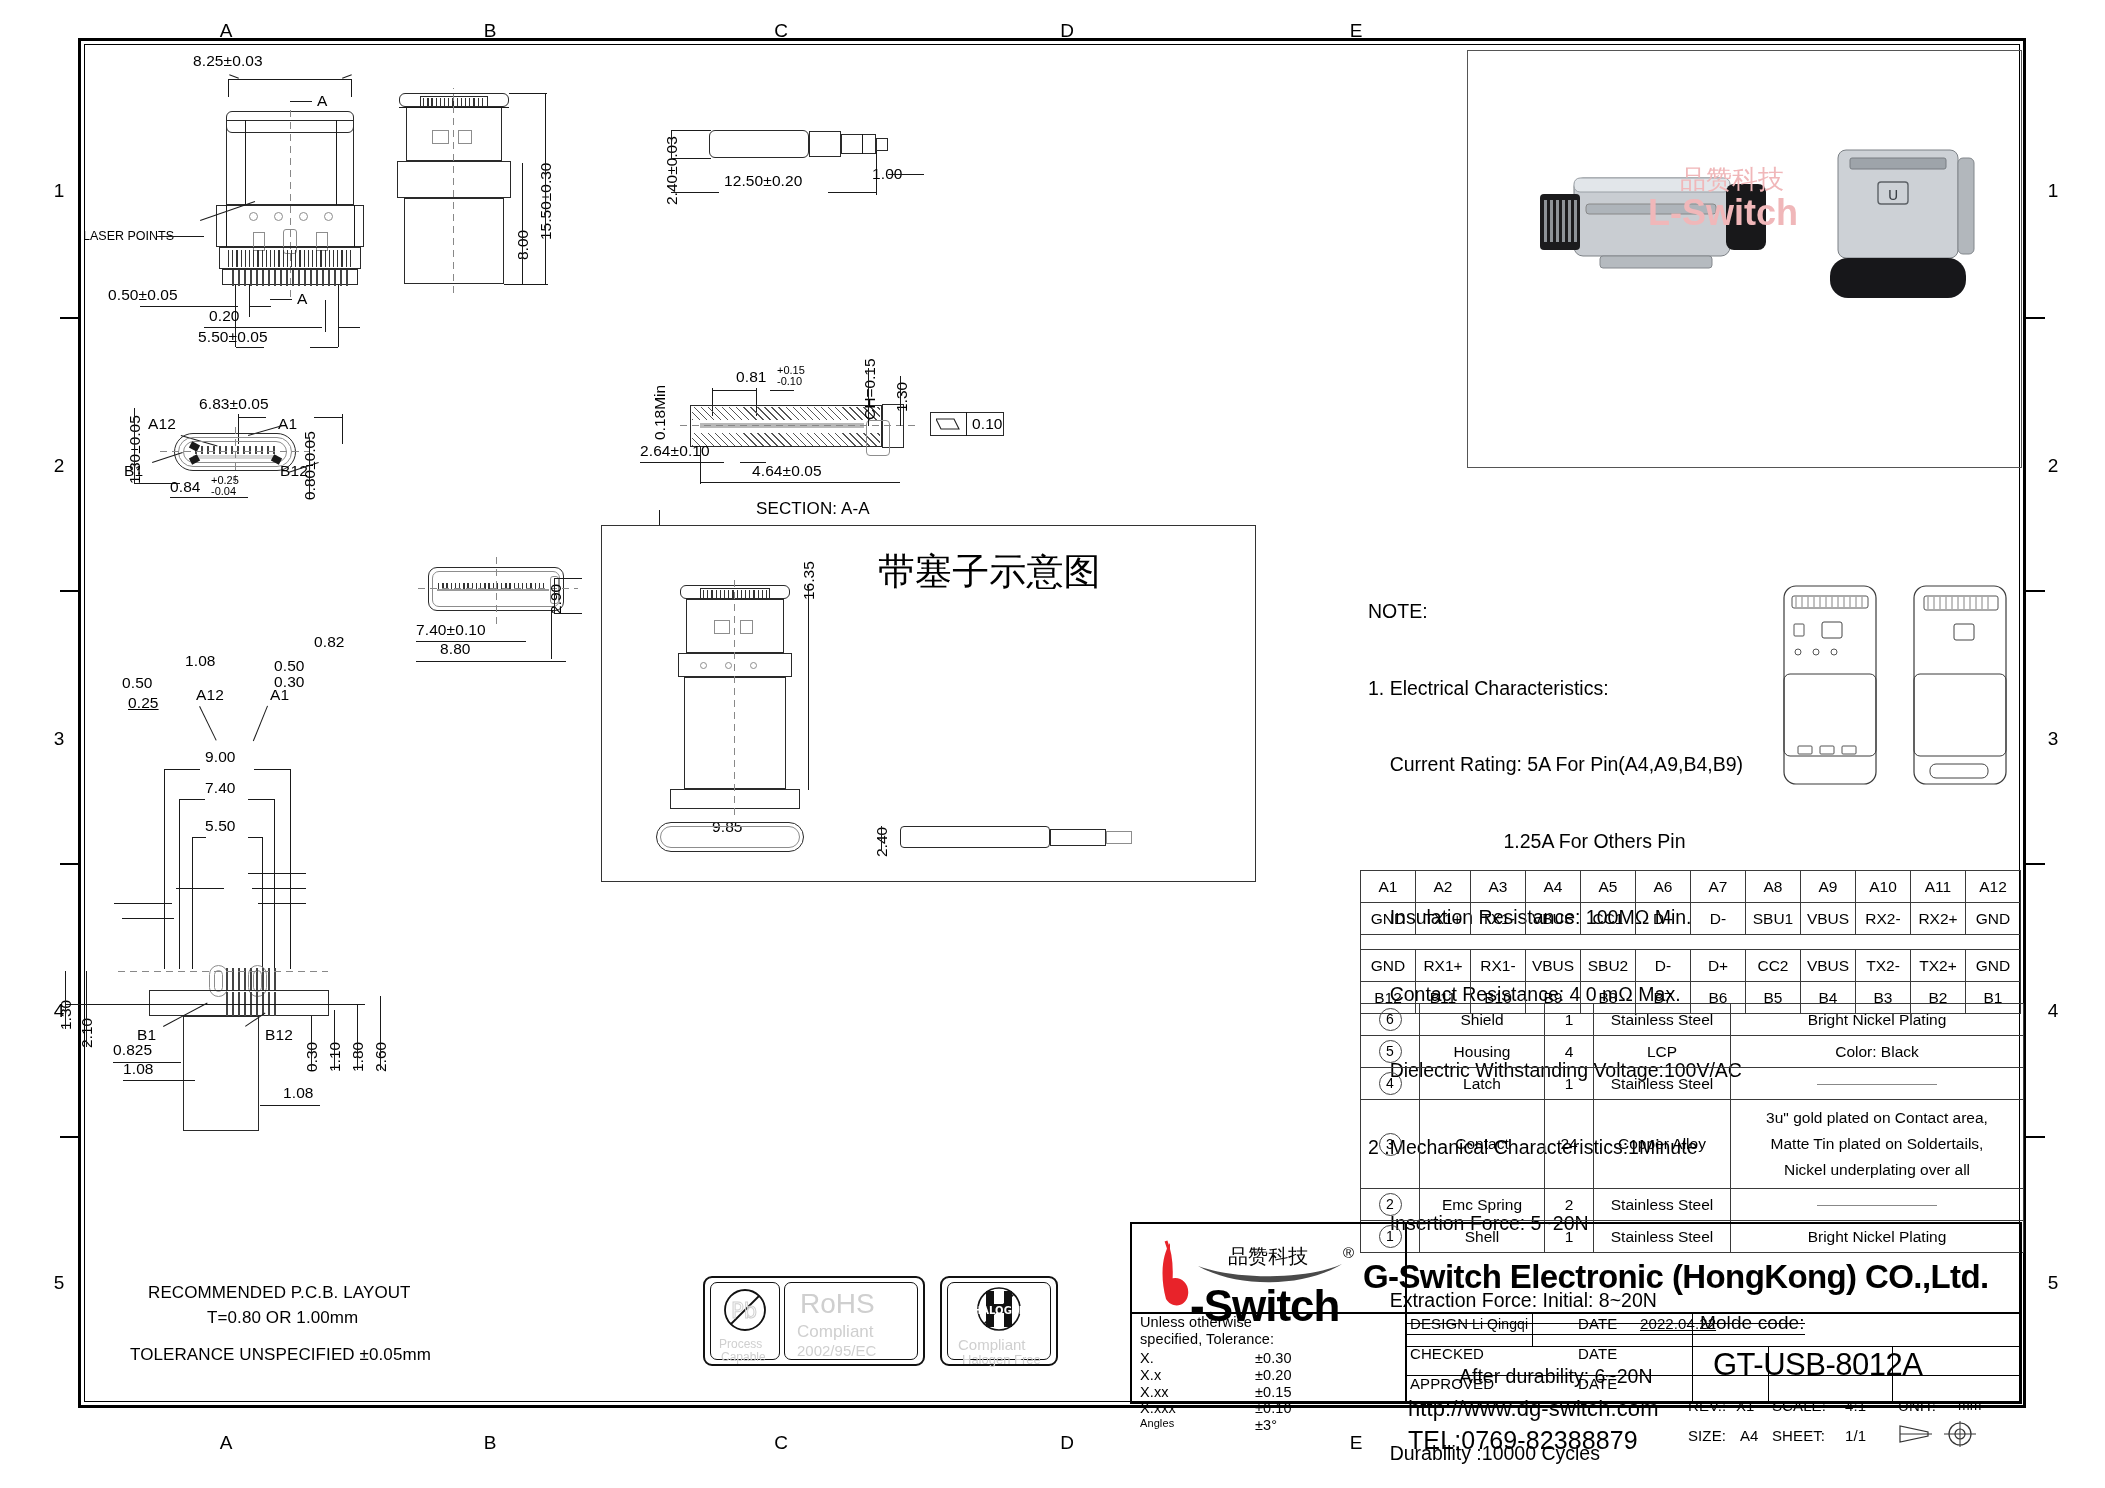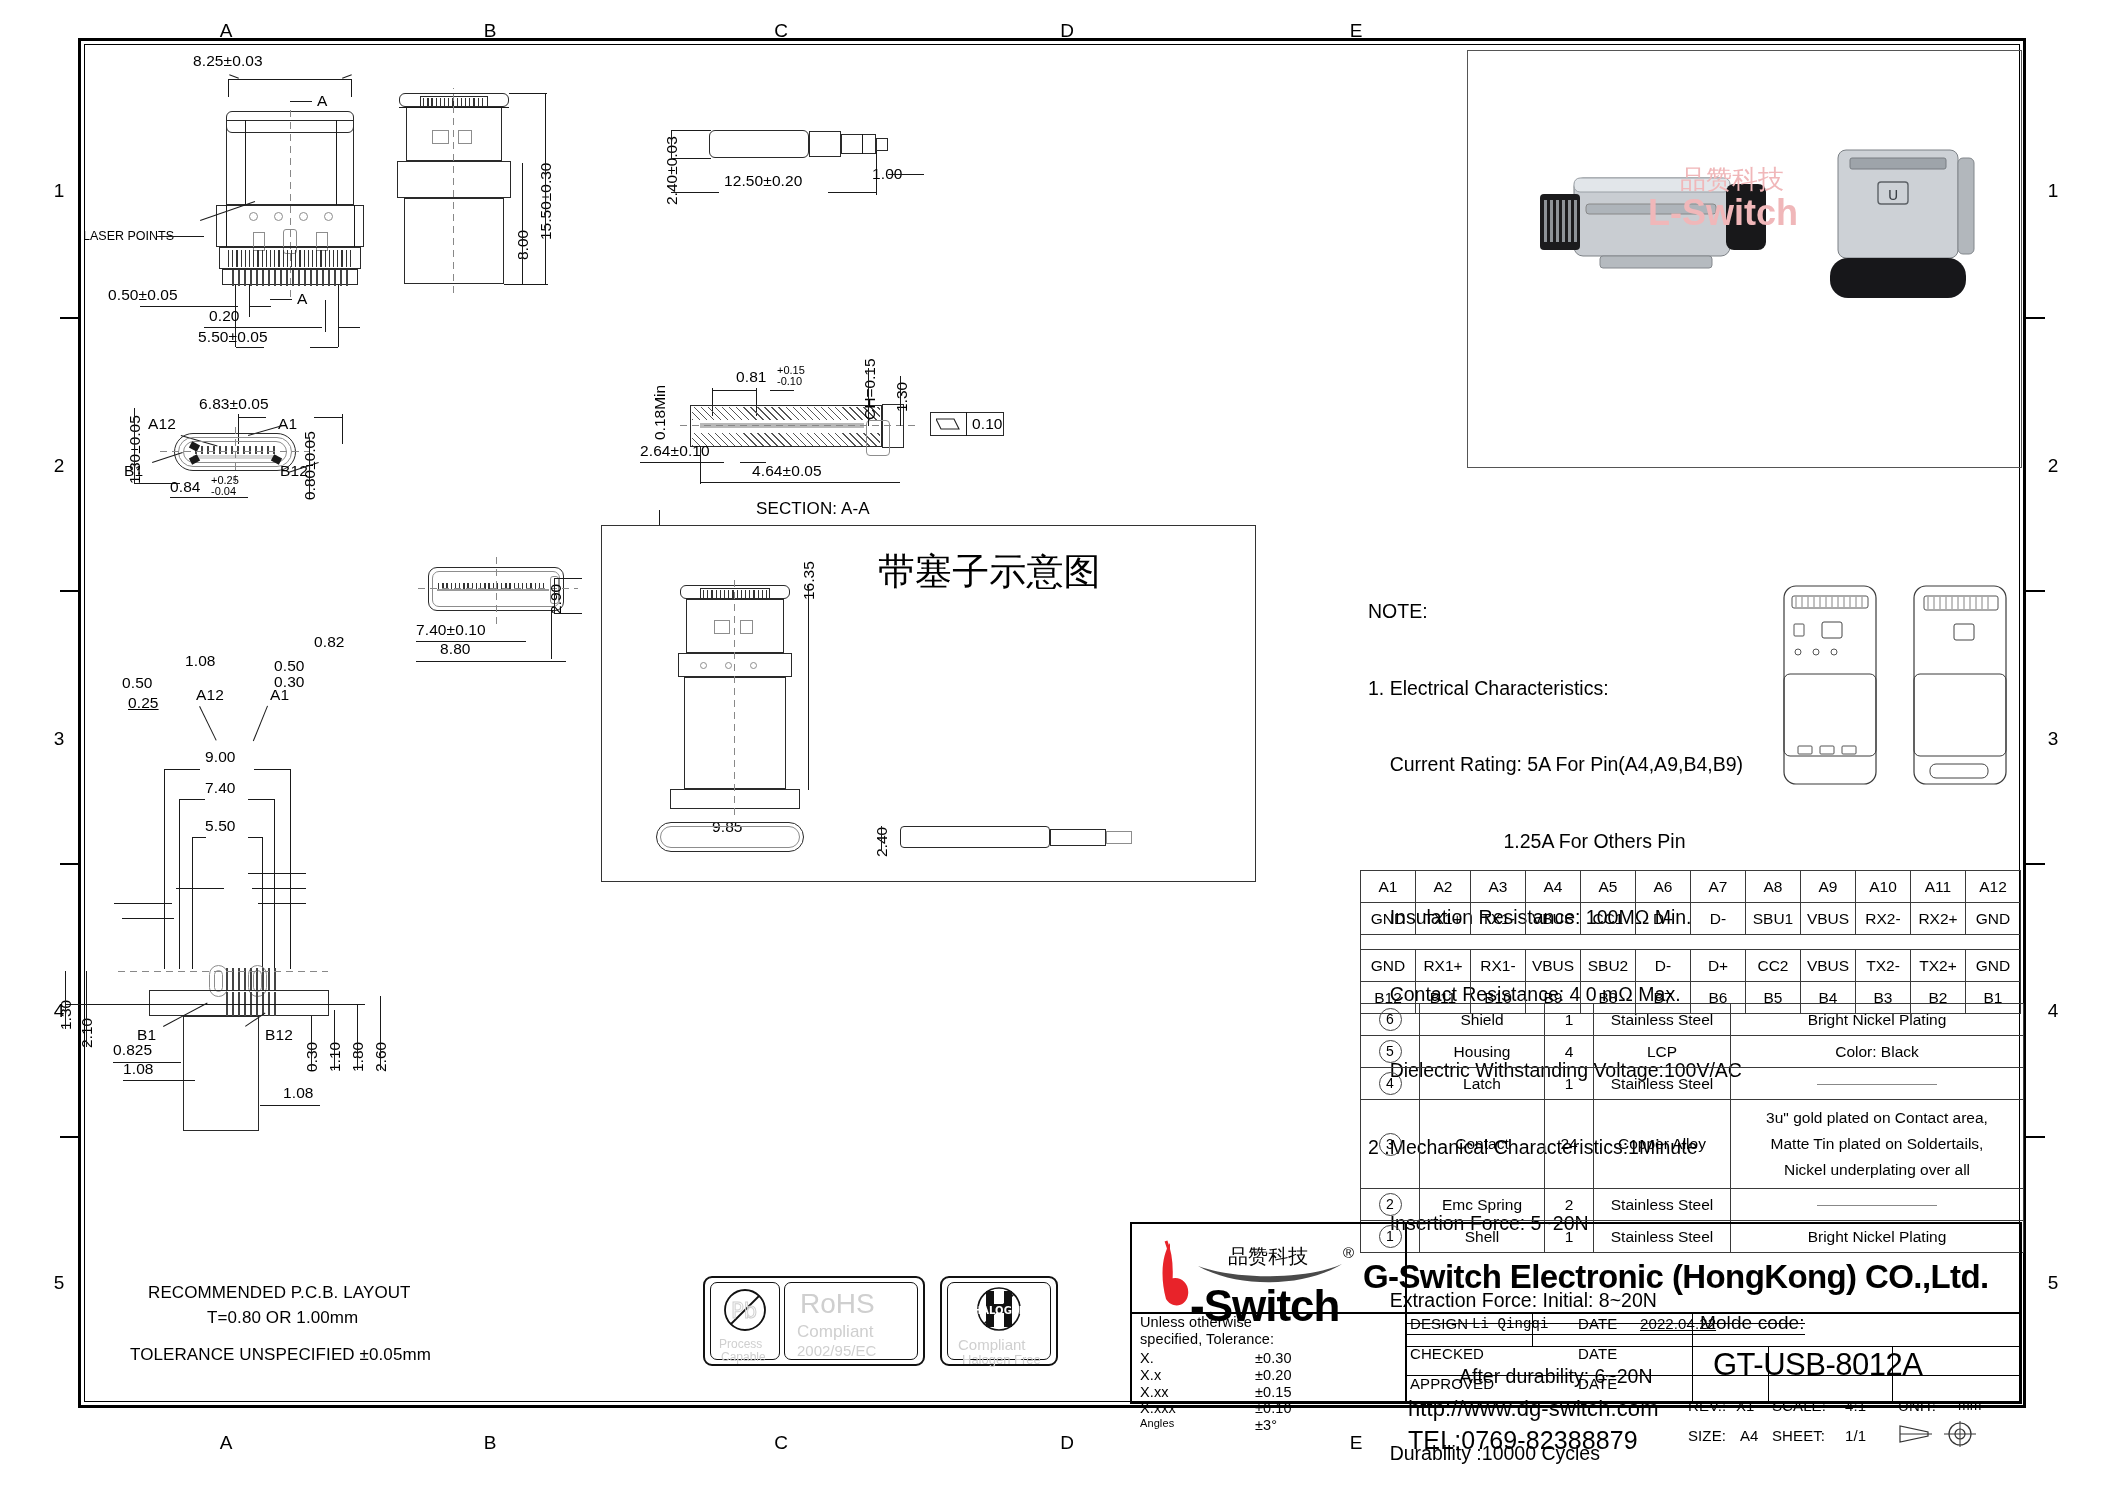--- a/index.html
+++ b/index.html
@@ -698,21 +698,21 @@
   <div class="dim" style="left:1140px;top:1367px;font-size:14.5px;">X.x</div>
   <div class="dim" style="left:1255px;top:1367px;font-size:14.5px;">±0.20</div>
   <div class="dim" style="left:1140px;top:1384px;font-size:14.5px;">X.xx</div>
   <div class="dim" style="left:1255px;top:1384px;font-size:14.5px;">±0.15</div>
   <div class="dim" style="left:1140px;top:1400px;font-size:14.5px;">X.xxx</div>
   <div class="dim" style="left:1255px;top:1400px;font-size:14.5px;">±0.10</div>
   <div class="dim" style="left:1140px;top:1417px;font-size:11px;">Angles</div>
   <div class="dim" style="left:1255px;top:1417px;font-size:14.5px;">±3°</div>
 
   <div class="dim" style="left:1410px;top:1315px;font-size:15px;">DESIGN</div>
-  <div class="dim" style="left:1472px;top:1316px;font-size:14px;font-family:Liberation Mono, monospace;">Li Qingqi</div>
+  <div class="dim" style="left:1472px;top:1316px;font-size:14px;font-family:Liberation Sans, sans-serif;">Li Qingqi</div>
   <div class="dim" style="left:1578px;top:1315px;font-size:15px;">DATE</div>
   <div class="dim" style="left:1640px;top:1315px;font-size:15px;text-decoration:underline;">2022.04.22</div>
   <div class="dim" style="left:1410px;top:1345px;font-size:15px;">CHECKED</div>
   <div class="dim" style="left:1578px;top:1345px;font-size:15px;">DATE</div>
   <div class="dim" style="left:1410px;top:1375px;font-size:15px;">APPROVED</div>
   <div class="dim" style="left:1578px;top:1375px;font-size:15px;">DATE</div>
 
   <div class="dim" style="left:1408px;top:1396px;font-size:22px;">http://www.dg-switch.com</div>
   <div class="dim" style="left:1408px;top:1426px;font-size:25px;">TEL:0769-82388879</div>
 

